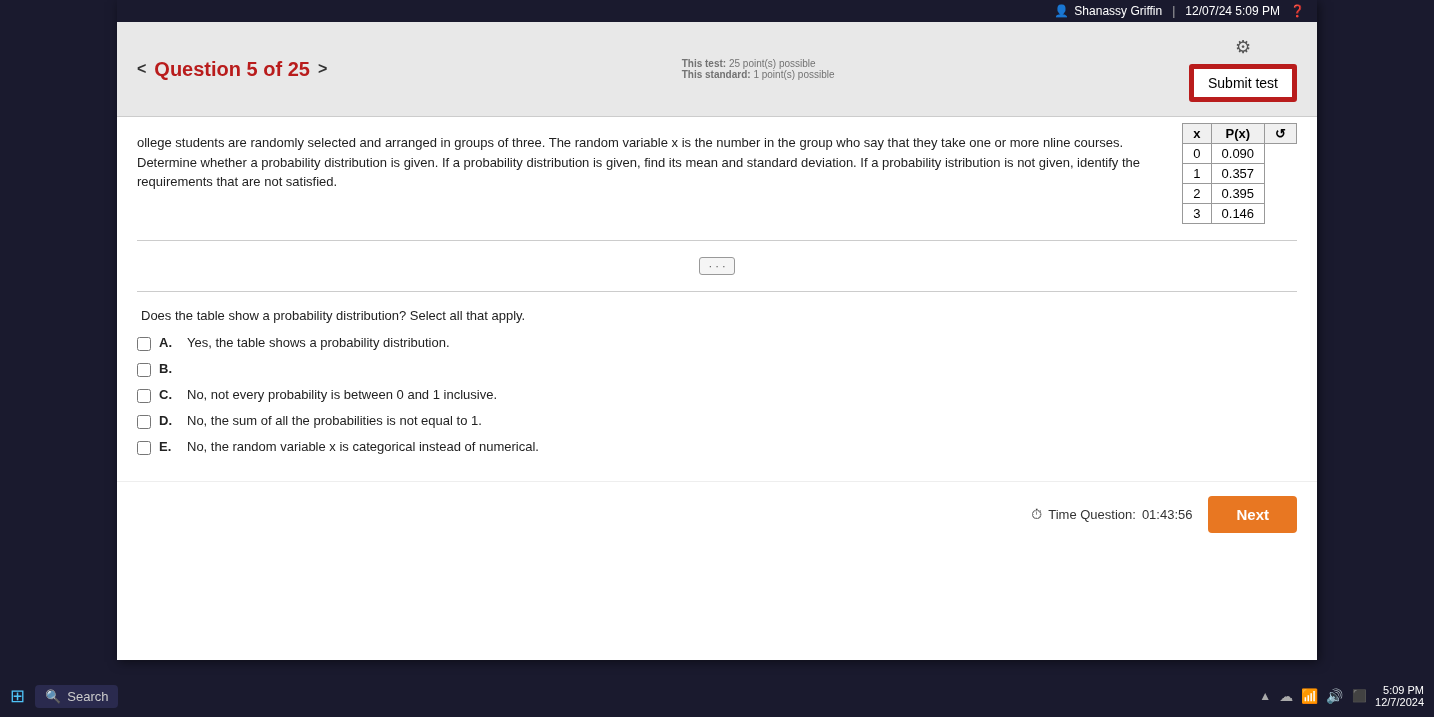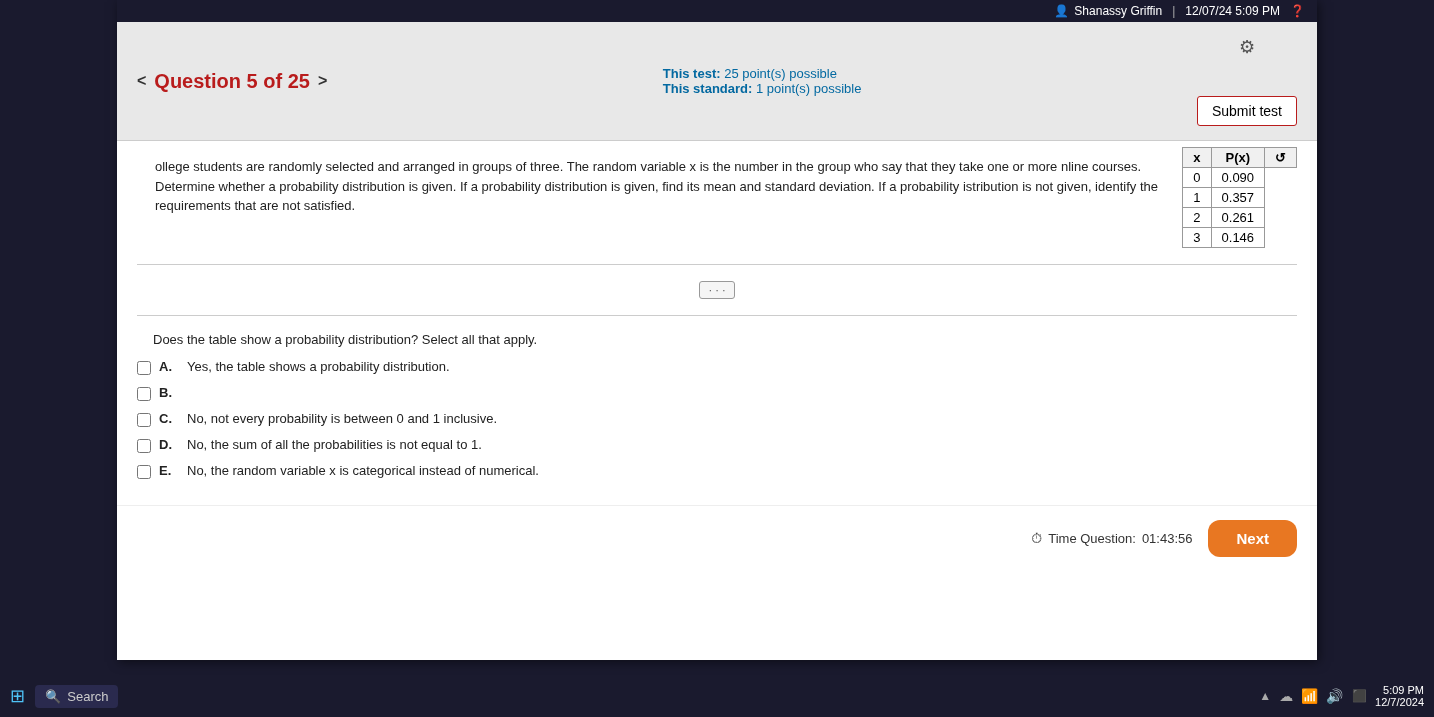--- a/index.html
+++ b/index.html
@@ -60,61 +60,59 @@
       cursor: pointer;
       font-weight: bold;
     }
     .question-title {
       font-size: 20px;
       font-weight: bold;
       color: #b91c1c;
     }
     .test-info {
       text-align: left;
-      font-size: 13px;
-      color: #0369a1;
+      font-size: 10px;
+      color: #737373;
     }
     .test-info span {
       display: block;
     }
     .header-right {
       display: flex;
       align-items: center;
       flex-direction: column;
       gap: 6px;
     }
     .gear-btn {
       background: none;
       border: none;
       font-size: 18px;
       cursor: pointer;
       color: #555;
     }
     .submit-test-btn {
       background: #fff;
-      border: 1px solid #b91c1c;
+      border: 5px solid #b91c1c;
       padding: 6px 14px;
       font-size: 14px;
       cursor: pointer;
       border-radius: 3px;
-      margin-top: 32px;
     }
 
     
     .content-area {
       padding: 16px 20px;
       background: #fff;
     }
 
     .question-text {
       font-size: 13px;
       color: #222;
       line-height: 1.5;
       margin-bottom: 12px;
-      margin-left: 18px;
     }
 
     
     .prob-table-container {
       float: right;
       margin-left: 20px;
       margin-top: -10px;
     }
     .prob-table {
       border-collapse: collapse;
@@ -154,21 +152,21 @@
       border-radius: 3px;
       color: #555;
       margin: 0 auto;
       display: block;
       width: fit-content;
     }
 
     .sub-question-text {
       font-size: 13px;
       color: #222;
-      margin: 12px 16px;
+      margin: 12px 4px;
     }
 
     .options-list {
       list-style: none;
       padding: 0;
       margin: 0;
     }
     .options-list li {
       display: flex;
       align-items: flex-start;
@@ -215,21 +213,21 @@
       font-size: 14px;
     }
     .next-btn {
       background: #e87722;
       color: #fff;
       border: none;
       padding: 10px 28px;
       font-size: 15px;
       font-weight: bold;
       cursor: pointer;
-      border-radius: 12px;
+      border-radius: 4px;
     }
 
     
     .taskbar {
       position: fixed;
       bottom: 0;
       width: 1434px;
       height: 42px;
       background: #1a1a2e;
       display: flex;
@@ -319,21 +317,21 @@
             <tr>
                   <td>0</td>
                   <td>0.090</td>
                 </tr>
                 <tr>
                   <td>1</td>
                   <td>0.357</td>
                 </tr>
                 <tr>
                   <td>2</td>
-                  <td>0.261</td>
+                  <td>0.395</td>
                 </tr>
                 <tr>
                   <td>3</td>
                   <td>0.146</td>
                 </tr>
               </tbody>
           </table>
         </div>
 
         <p class="question-text">ollege students are randomly selected and arranged in groups of three. The random variable x is the number in the group who say that they take one or more nline courses. Determine whether a probability distribution is given. If a probability distribution is given, find its mean and standard deviation. If a probability istribution is not given, identify the requirements that are not satisfied.</p>

